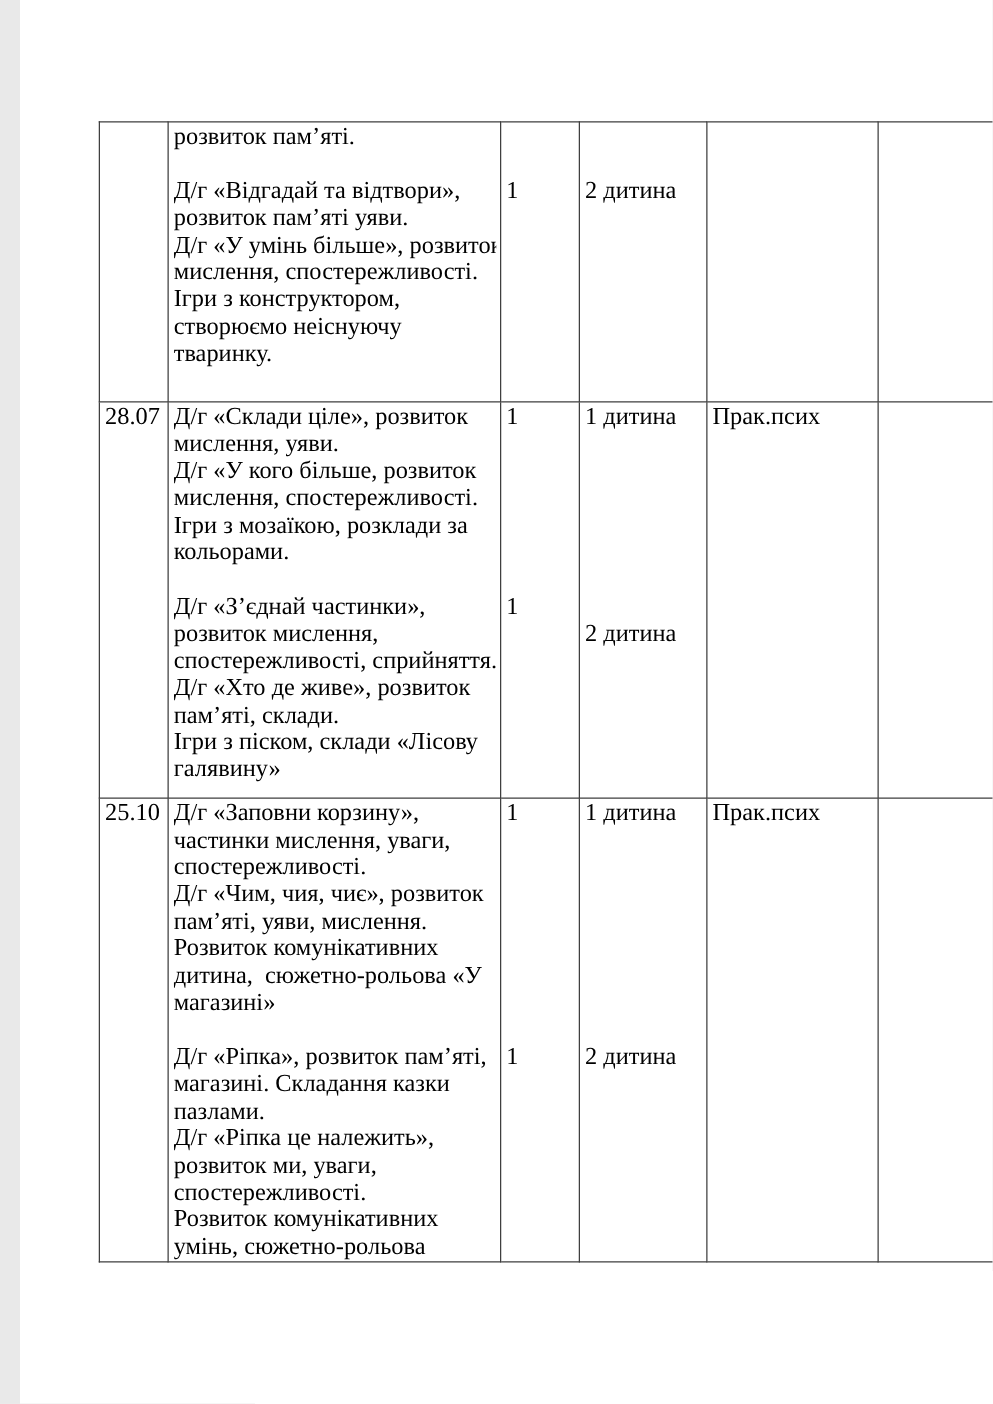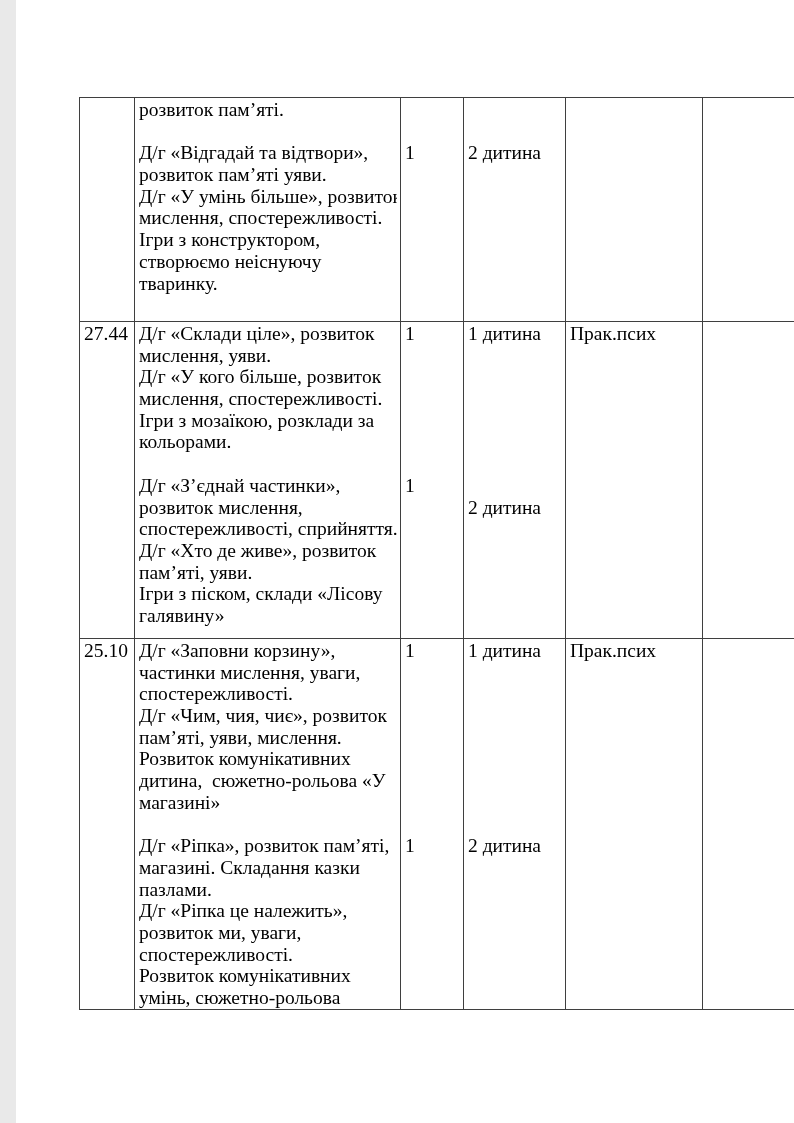--- a/index.html
+++ b/index.html
@@ -79,35 +79,35 @@
           <td>
             <div class="line">&nbsp;</div>
             <div class="line">&nbsp;</div>
             <div class="line">2 дитина</div>
           </td>
           <td></td>
           <td></td>
         </tr>
         <tr>
           <td>
-            <div class="line">27.44</div>
+            <div class="line">28.07</div>
           </td>
           <td>
             <div class="line">Д/г «Склади ціле», розвиток</div>
             <div class="line">мислення, уяви.</div>
             <div class="line">Д/г «У кого більше, розвиток</div>
             <div class="line">мислення, спостережливості.</div>
             <div class="line">Ігри з мозаїкою, розклади за</div>
             <div class="line">кольорами.</div>
             <div class="line">&nbsp;</div>
             <div class="line">Д/г «З’єднай частинки»,</div>
             <div class="line">розвиток мислення,</div>
             <div class="line">спостережливості, сприйняття.</div>
             <div class="line">Д/г «Хто де живе», розвиток</div>
-            <div class="line">пам’яті, уяви.</div>
+            <div class="line">пам’яті, склади.</div>
             <div class="line">Ігри з піском, склади «Лісову</div>
             <div class="line">галявину»</div>
           </td>
           <td>
             <div class="line">1</div>
             <div class="line">&nbsp;</div>
             <div class="line">&nbsp;</div>
             <div class="line">&nbsp;</div>
             <div class="line">&nbsp;</div>
             <div class="line">&nbsp;</div>

